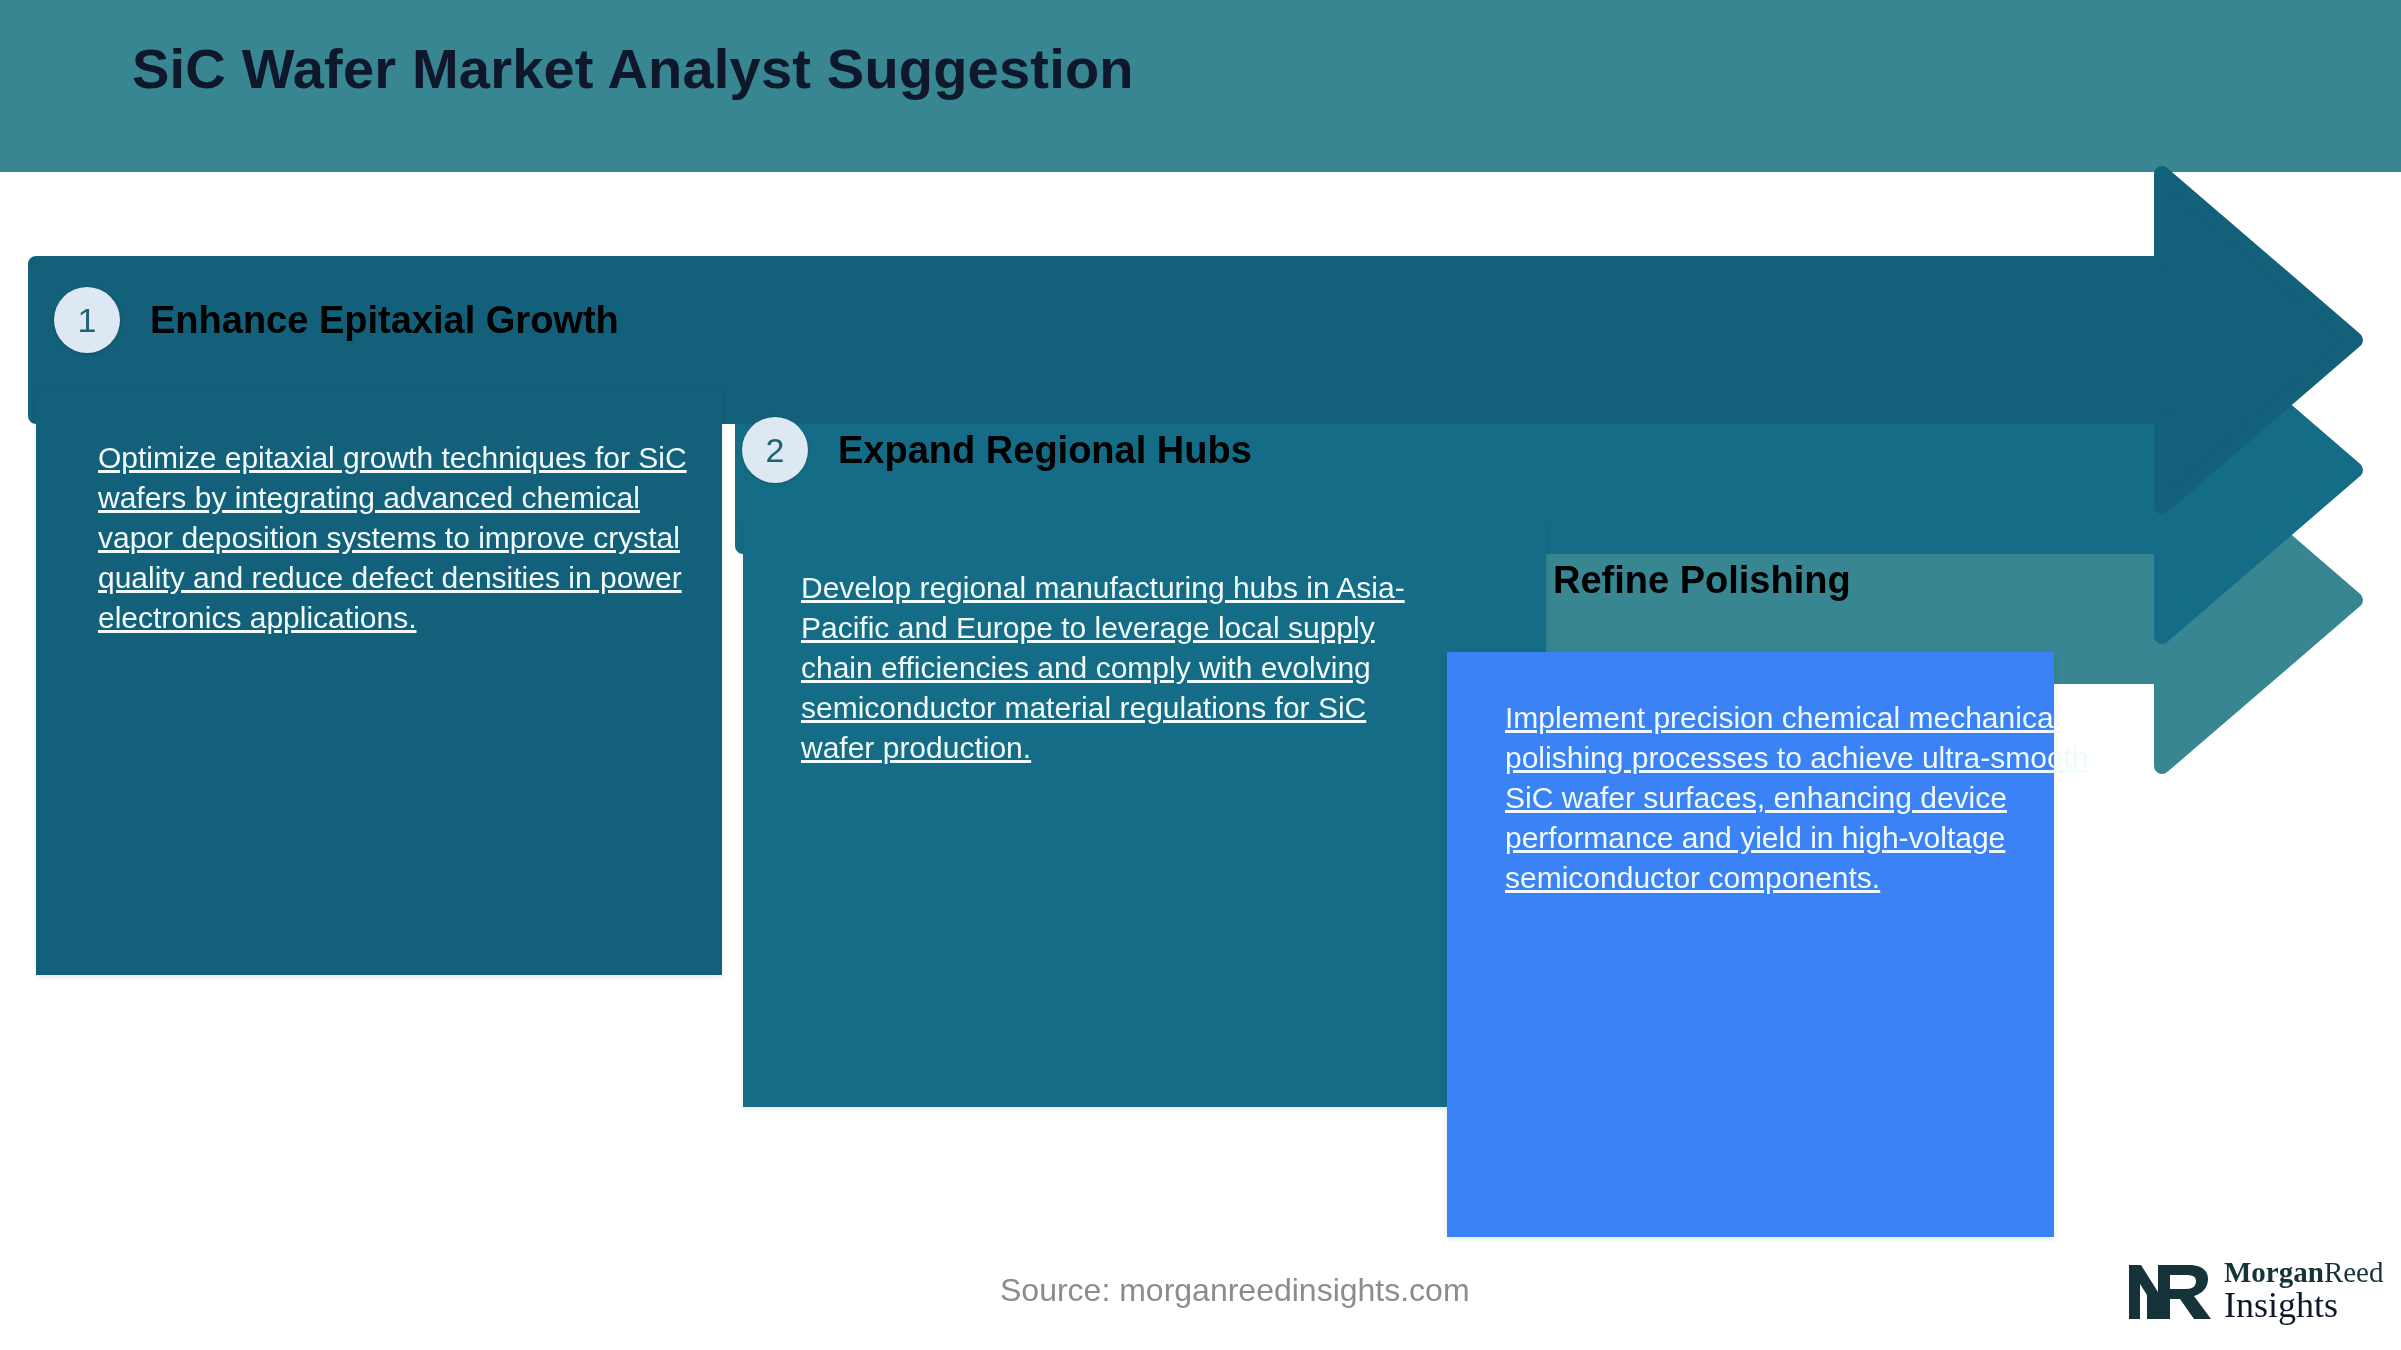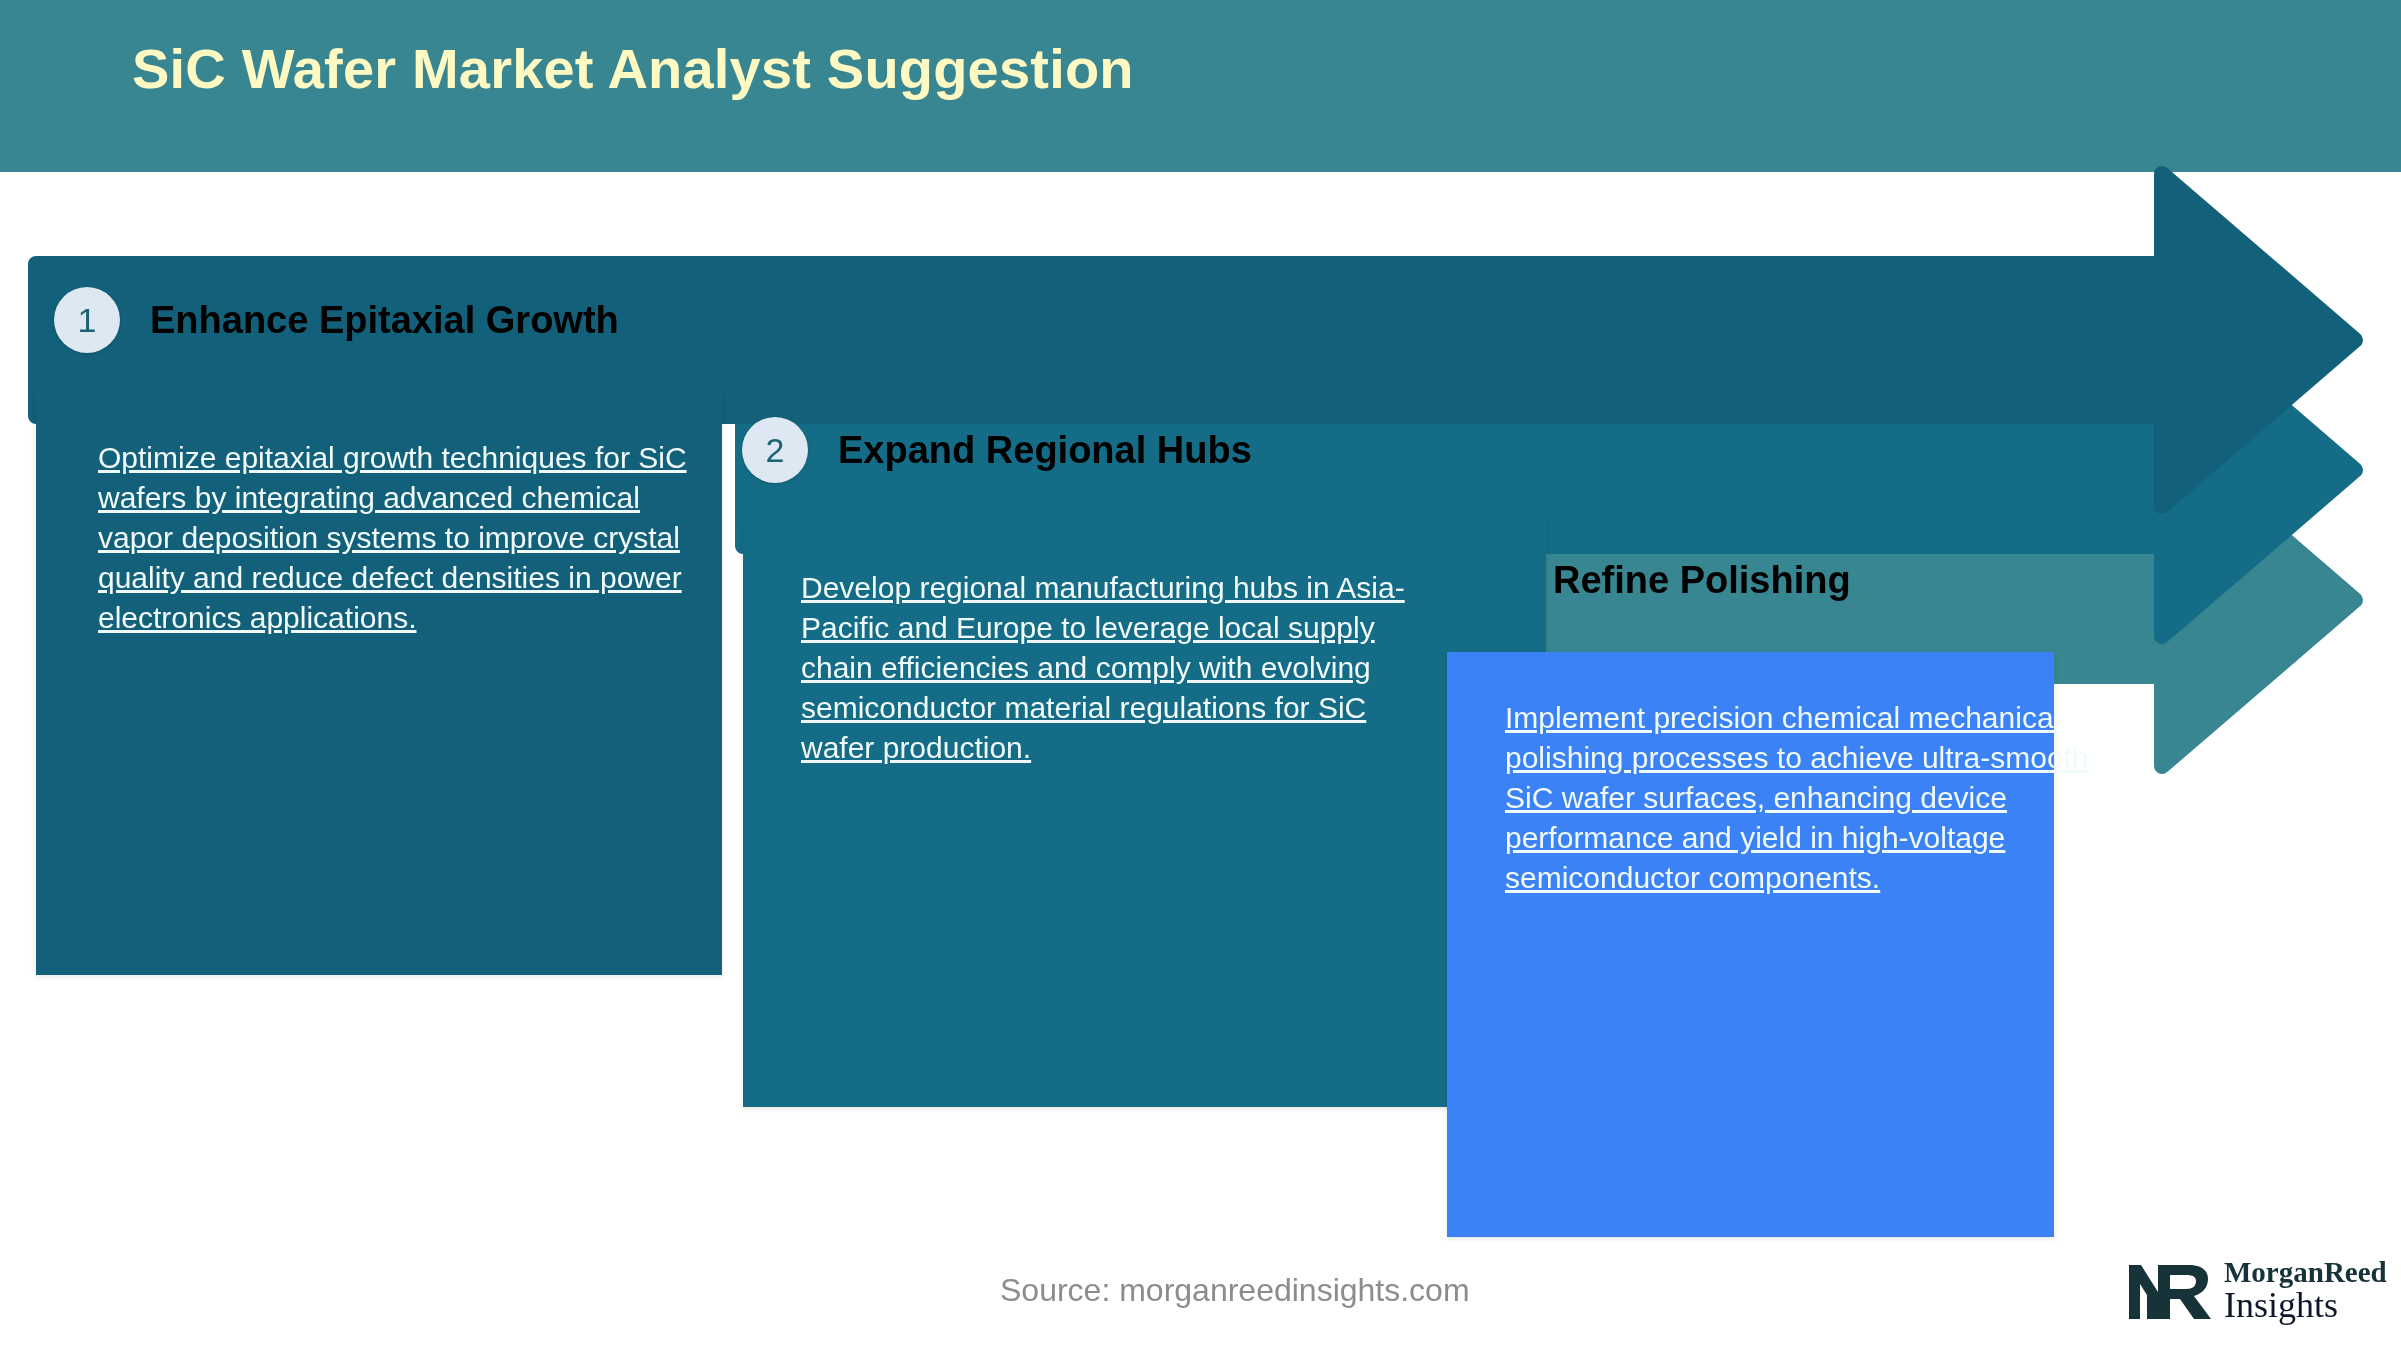--- a/index.html
+++ b/index.html
@@ -30,21 +30,21 @@
     width: 2401px;
     height: 172px;
     background: #378691;
   }
   .header-title {
     position: absolute;
     left: 132px;
     top: 36px;
     font-size: 56px;
     font-weight: bold;
-    color: #fef9c3;
+    color: #0f172a;
     letter-spacing: 0.2px;
     white-space: nowrap;
   }
 
   
   .arrows-layer {
     position: absolute;
     left: 0;
     top: 0;
     width: 2401px;
@@ -151,21 +151,21 @@
     margin-left: 11px;
     font-family: "Liberation Serif", serif;
     line-height: 1.04;
   }
   .logo-line1 {
     font-size: 29px;
     color: #17333a;
     white-space: nowrap;
   }
   .logo-line1 .lw-bold { font-weight: bold; margin-top: 12px; }
-  .logo-line1 .lw-reg  { font-weight: bold; }
+  .logo-line1 .lw-reg  { font-weight: normal; }
   .logo-line2 {
     font-size: 36px;
     color: #0f172a;
     white-space: nowrap;
   }
 </style>
 </head>
 <body>
 
 <div class="canvas">

